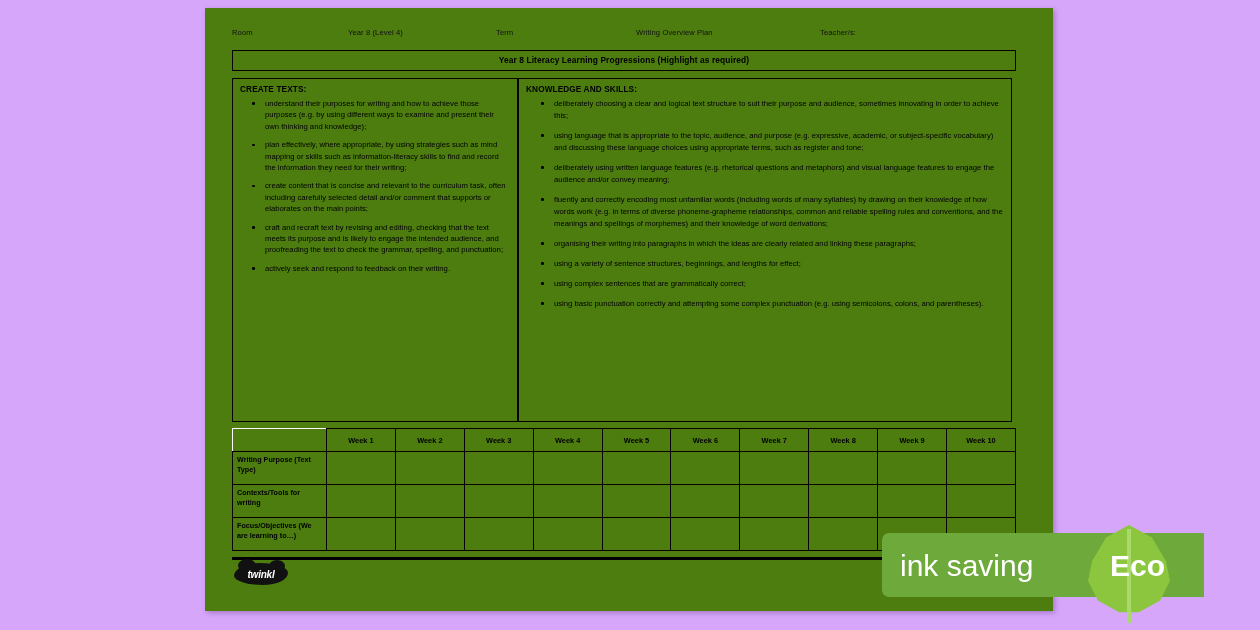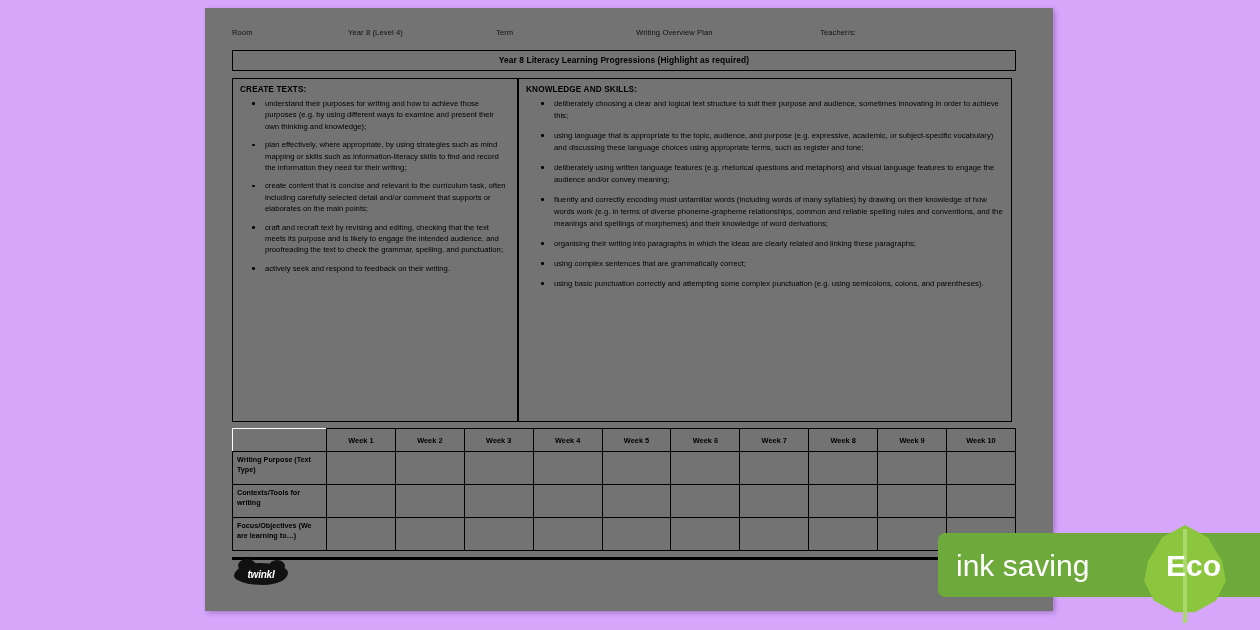--- a/index.html
+++ b/index.html
@@ -15,21 +15,21 @@
     position: relative;
   }
 
   
   #page-sheet {
     position: absolute;
     left: 205px;
     top: 8px;
     width: 848px;
     height: 603px;
-    background: #737373;
+    background: #4d7c0f;
     box-shadow: 2px 2px 5px rgba(60, 20, 90, 0.30);
   }
   #page-inner {
     position: absolute;
     left: 27px;
     top: 20px;
     width: 784px;
     height: 565px;
   }
 
@@ -203,21 +203,21 @@
     top: 9px;
     font-size: 6.6px;
     font-weight: bold;
     color: #111;
     white-space: nowrap;
   }
 
   
   #eco-badge {
     position: absolute;
-    left: 938px;
+    left: 882px;
     top: 533px;
     width: 277px;
     height: 64px;
   }
   #eco-bar {
     position: absolute;
     left: 0;
     top: 0;
     width: 322px;
     height: 64px;
@@ -296,20 +296,21 @@
       </div>
 
       <div class="panel" id="panel-knowledge">
         <div class="panel-title">KNOWLEDGE AND SKILLS:</div>
         <ul class="bullets">
           <li>deliberately choosing a clear and logical text structure to suit their purpose and audience, sometimes innovating in order to achieve this;</li>
           <li>using language that is appropriate to the topic, audience, and purpose (e.g. expressive, academic, or subject-specific vocabulary) and discussing these language choices using appropriate terms, such as register and tone;</li>
           <li>deliberately using written language features (e.g. rhetorical questions and metaphors) and visual language features to engage the audience and/or convey meaning;</li>
           <li>fluently and correctly encoding most unfamiliar words (including words of many syllables) by drawing on their knowledge of how words work (e.g. in terms of diverse phoneme-grapheme relationships, common and reliable spelling rules and conventions, and the meanings and spellings of morphemes) and their knowledge of word derivations;</li>
           <li>organising their writing into paragraphs in which the ideas are clearly related and linking these paragraphs;</li>
+          <li>using a variety of sentence structures, beginnings, and lengths for effect;</li>
           <li>using complex sentences that are grammatically correct;</li>
           <li>using basic punctuation correctly and attempting some complex punctuation (e.g. using semicolons, colons, and parentheses).</li>
         </ul>
       </div>
 
     </div>
 
     <table id="weeks-table">
       <thead>
         <tr>

